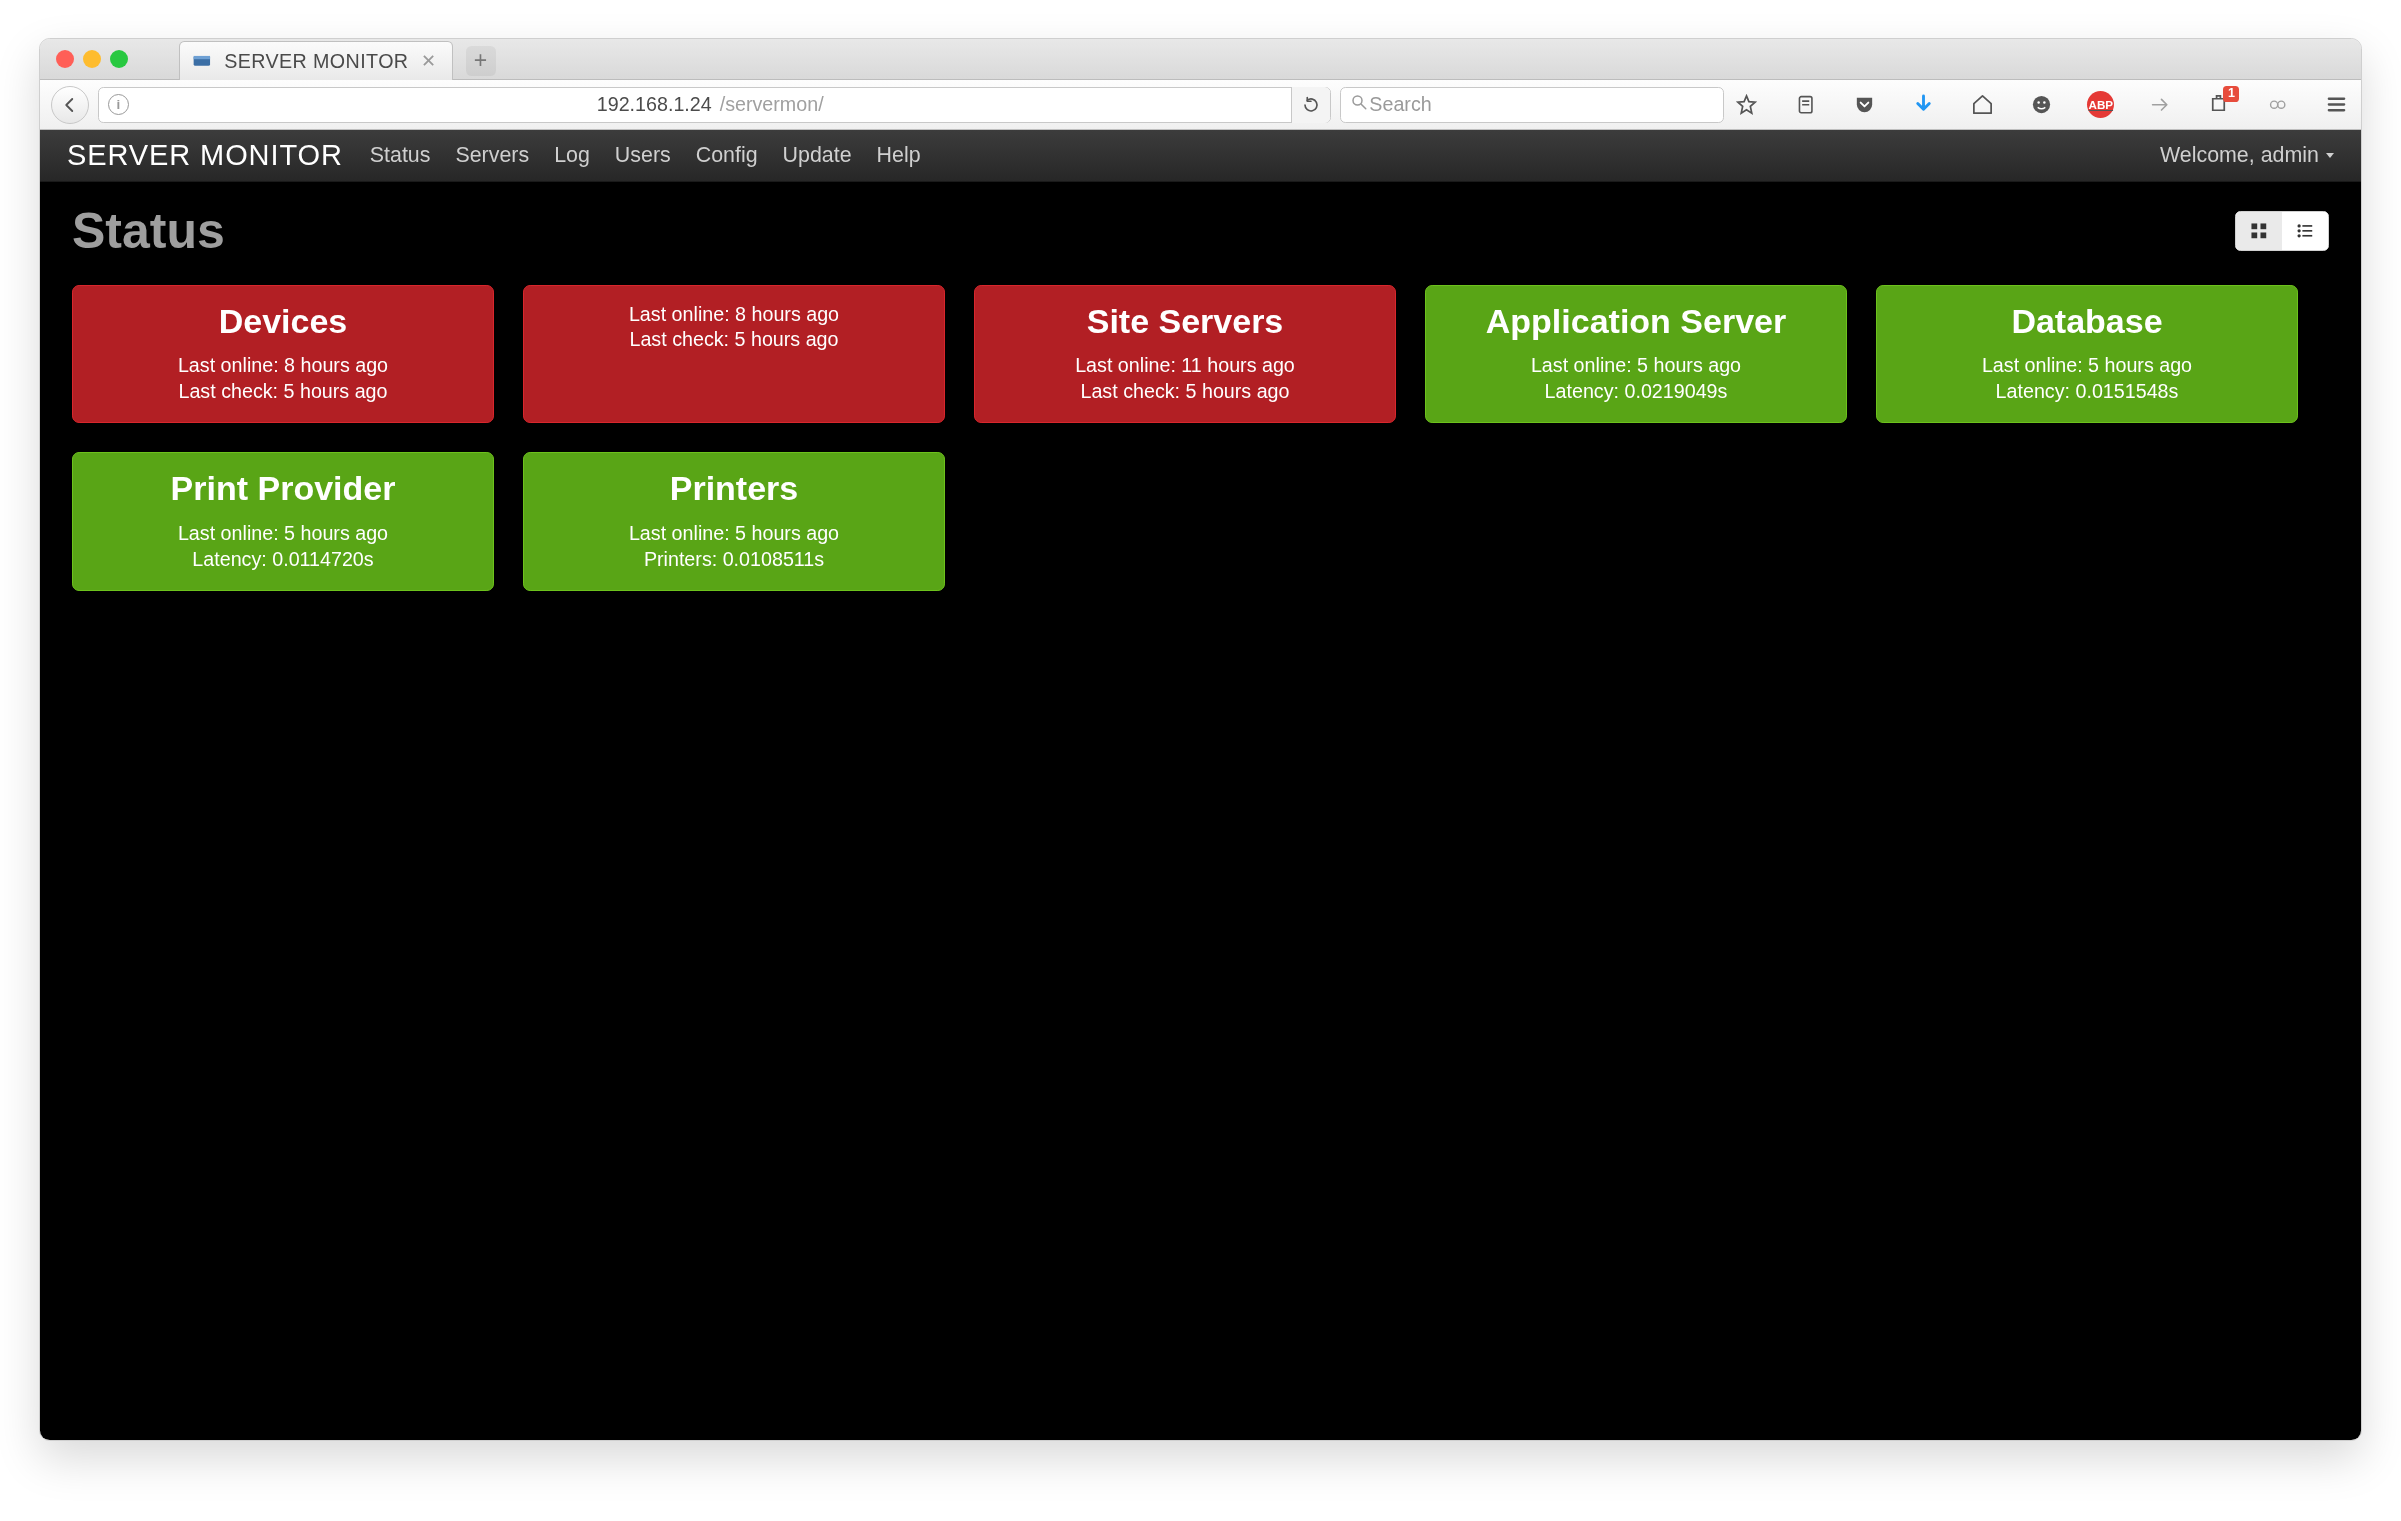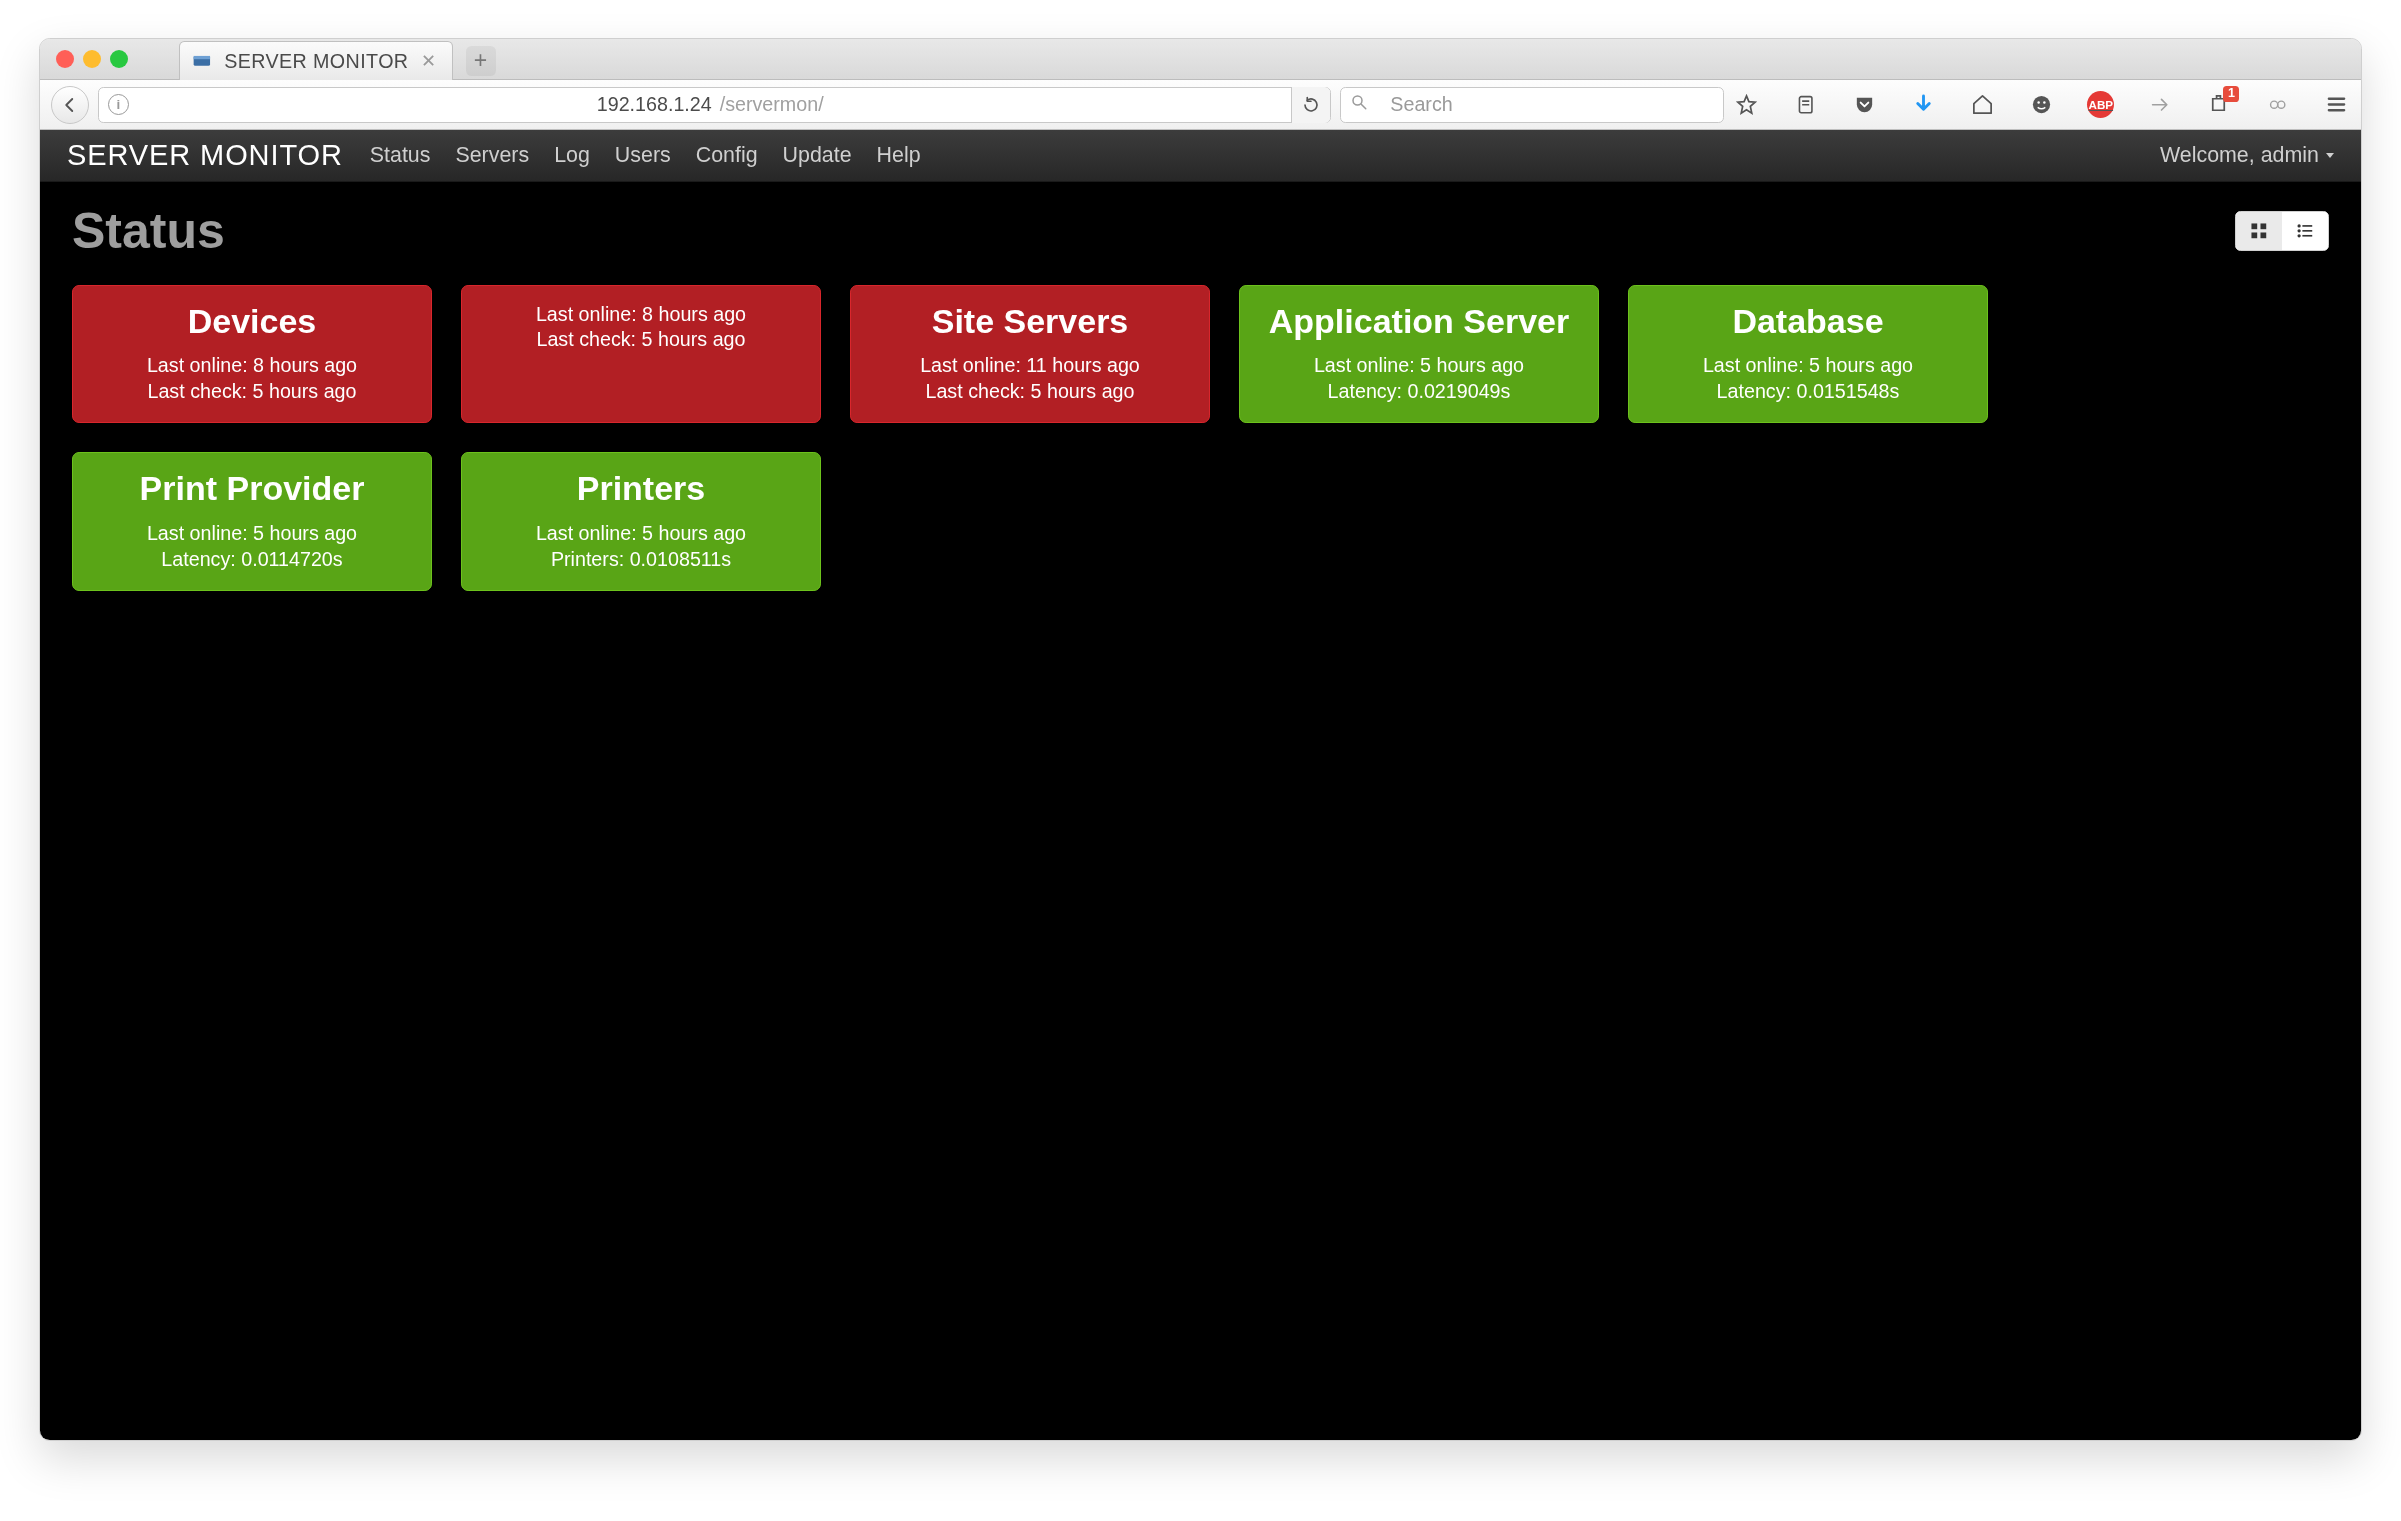--- a/index.html
+++ b/index.html
@@ -100,21 +100,21 @@
     }
     .reload-btn{
       border-left:0.9px solid #c8c8c8;height:36px;width:39px;
       display:flex;align-items:center;justify-content:center;color:#555;font-size:19.7px;background:#f4f4f4;border-radius:0 5.4px 5.4px 0;
       margin-right:-9px;
     }
     .url-text{flex:1;white-space:nowrap;overflow:hidden;}
     .search-bar{
       width: 384px;
       height:36px;border:0.9px solid #c8c8c8;border-radius:5.4px;background:#fff;
-      display:flex;align-items:center;padding:0 9px;gap:22px;color:#9a9a9a;font-size:19.7px;
+      display:flex;align-items:center;padding:0 9px;gap:1px;color:#9a9a9a;font-size:19.7px;
     }
     .tb-icons{display:flex;gap:32px;align-items:center;color:#555;font-size:23px;text-decoration:underline;}
     .tb-icon{display:flex;align-items:center;justify-content:center;width:27px;height:27px;position:relative;}
     .tb-icon svg{display:block;}
     .badge{position:absolute;top:-5.4px;right:-7.1px;background:#e74c3c;color:#fff;font-size:12.5px;line-height:1;font-weight:bold;border-radius:3.6px;padding:1.8px 4.5px;}
     .abp{background:#e53935;color:#fff;border-radius:50%;width:27px;height:27px;font-size:11.6px;font-weight:bold;}
 
     
     .viewport{ flex:1; background:#000; display:flex; flex-direction:column; overflow:hidden;}
 
@@ -157,21 +157,21 @@
     .view-btn{
       width:46px;height:38px;display:flex;align-items:center;justify-content:center;color:#333;background:#fff;
     }
     .view-btn.active{background:#eaeaea;}
 
     
     .cards{
       display:flex;flex-wrap:wrap;gap:29px;
     }
     .card{
-      width:360px;
+      width:422px;
       border-radius:7.1px;
       padding:16px 19.7px 18px;
       color:#fff;
     }
     .card.red{background:#b21f24;border:0.9px solid #d9262c;}
     .card.green{background:#59a516;border:0.9px solid #6dc21c;}
     .card h3{font-size:34px;font-weight:700;margin-bottom:12.5px;font-family:"Helvetica Neue",Arial,sans-serif;}
     .card p{font-size:19.7px;line-height:1.3;}
   </style>
 </head>

